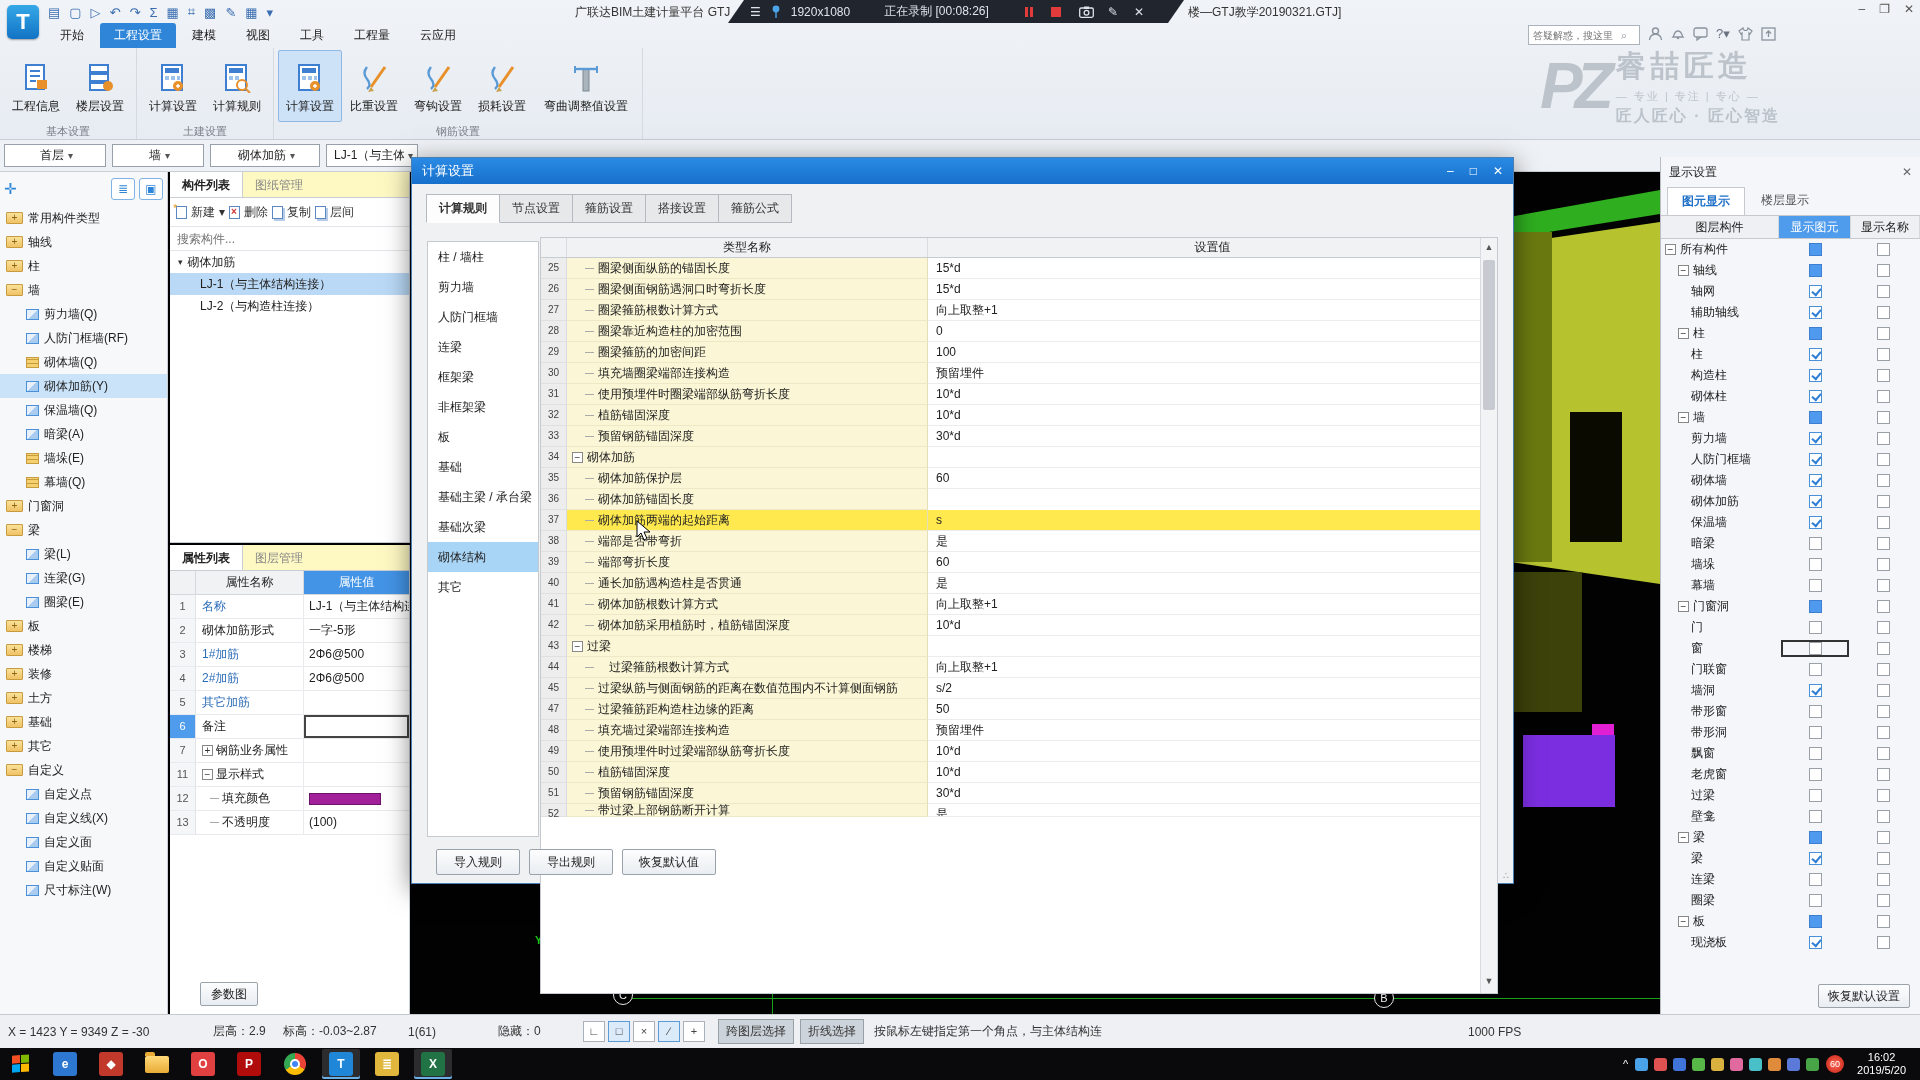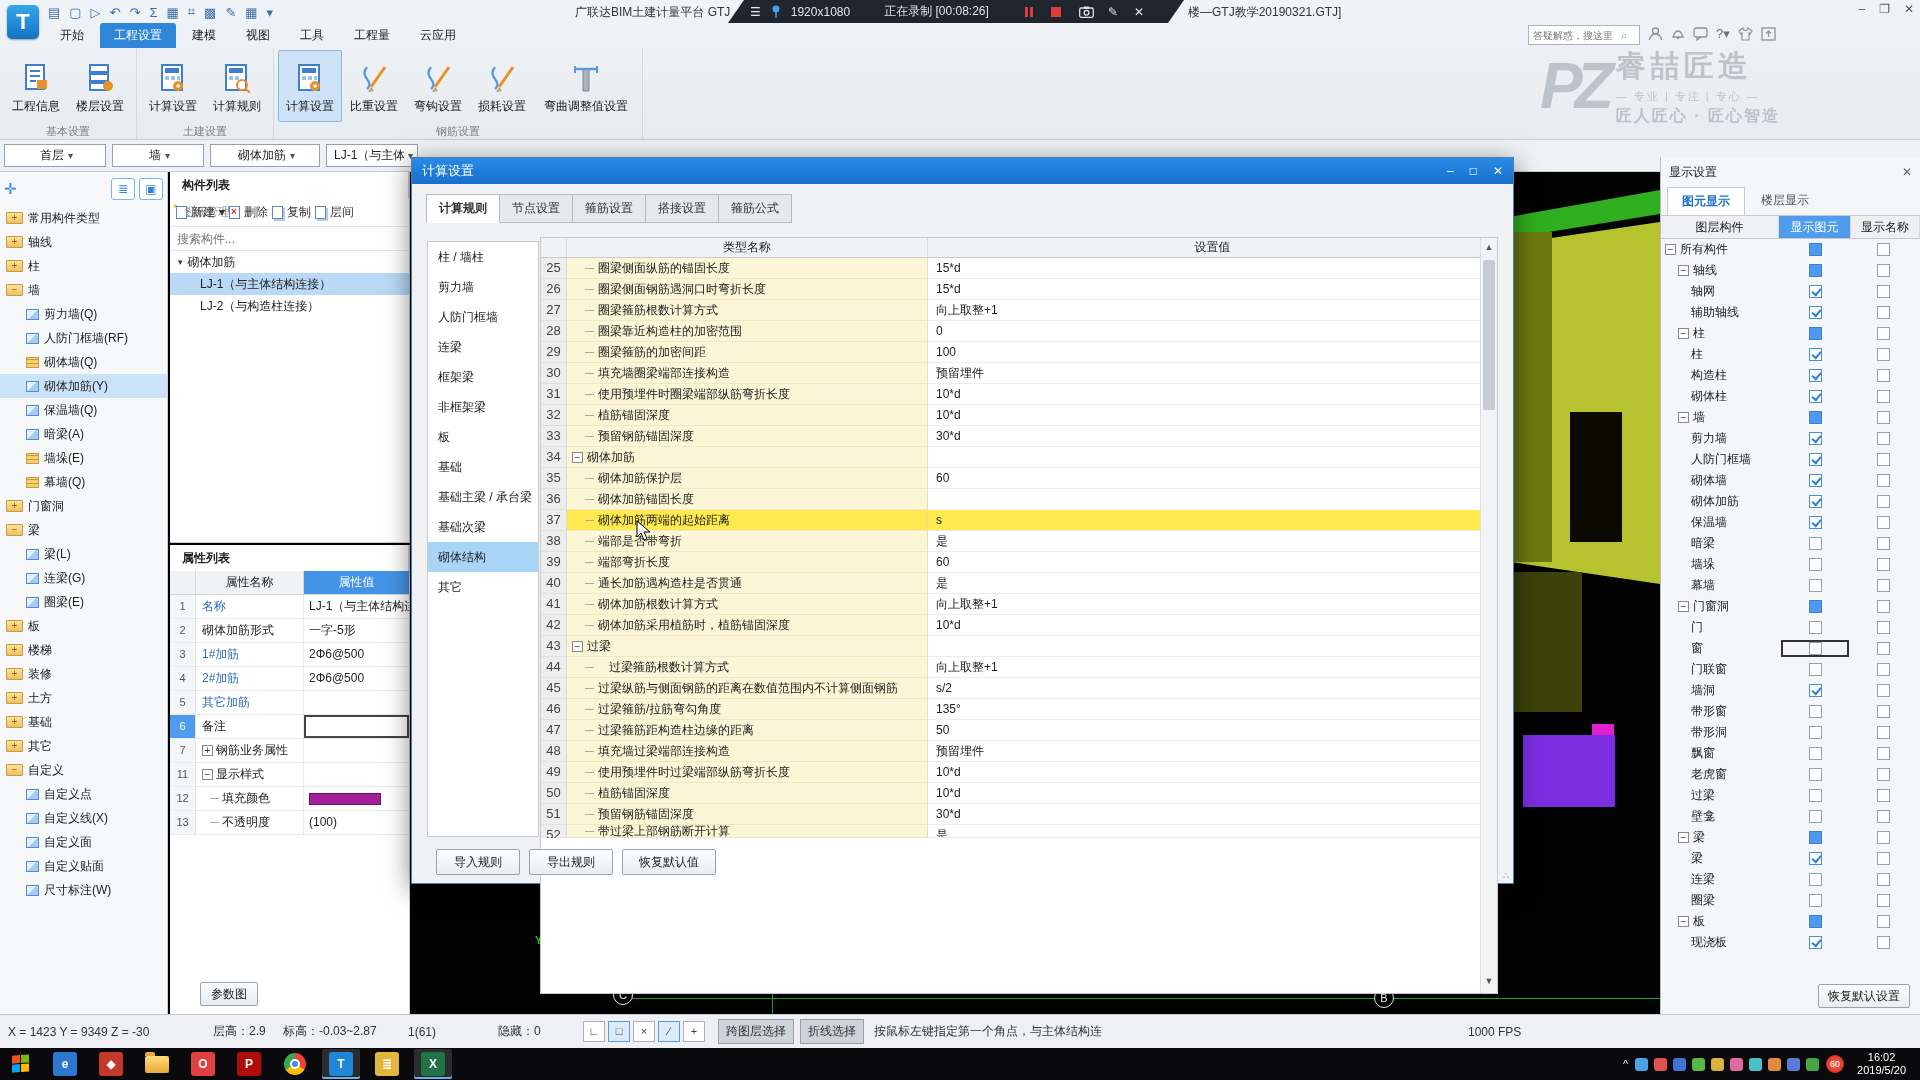--- a/index.html
+++ b/index.html
@@ -52,21 +52,21 @@
   #nav-move { color:#2f86d8; font-weight:bold; font-size:15px; flex:1; }
   .nav-viewbtn { width:24px; height:22px; border:1px solid #7fb2e5; background:#fff; border-radius:3px; color:#2f86d8; text-align:center; line-height:20px; font-size:12px; }
   .nav-row { height:24px; display:flex; align-items:center; gap:5px; white-space:nowrap; cursor:default; }
   .nav-row.sel { background:#cae3f9; }
   .folder-icon { width:17px; height:12px; background:linear-gradient(#fbe29a,#f0c266); border:1px solid #c79b3f; border-radius:1px; font-size:10px; line-height:10px; text-align:center; color:#8a6310; flex:0 0 auto; }
   .leaf-icon { width:13px; height:11px; border:1px solid #4a90d9; background:linear-gradient(135deg,#e8f1fb 50%,#a9cbf0 50%); flex:0 0 auto; }
   .leaf-icon.brick { border-color:#c79b3f; background:repeating-linear-gradient(0deg,#f5d06e 0 3px,#c79b3f 3px 4px); }
 
   
   #comp-panel { position:absolute; left:170px; top:172px; width:240px; height:371px; background:#fff; border-right:1px solid #c9ced5; border-bottom:1px solid #c9ced5; overflow:hidden; }
-  .panel-tabs { height:26px; display:flex; background:#fef9c3; border-bottom:1px solid #c9ced5;flex-direction:column; }
+  .panel-tabs { height:26px; display:flex; background:#fef9c3; border-bottom:1px solid #c9ced5; }
   .ptab { padding:5px 12px; color:#888; cursor:default; }
   .ptab.active { background:#fff; color:#222; font-weight:bold; border-right:1px solid #c9ced5; }
   #comp-toolbar { height:29px; display:flex; align-items:center; gap:4px; padding:0 6px; border-bottom:1px solid #e2e6ea; white-space:nowrap; overflow:hidden; }
   .tb-item { display:flex; align-items:center; gap:4px; color:#333; }
   .doc-ic { width:11px; height:13px; background:#fff; border:1px solid #5b87c5; position:relative; display:inline-block; }
   .doc-ic.new::after { content:"*"; position:absolute; left:-4px; top:-5px; color:#e8a020; font-size:11px; }
   .doc-ic.del::after { content:"×"; position:absolute; left:1px; top:-1px; color:#d03030; font-size:10px; font-weight:bold; }
   .doc-ic.copy { box-shadow:2px 2px 0 #b8cce8; }
   #comp-search { height:24px; border-bottom:1px solid #e2e6ea; display:flex; align-items:center; }
   #comp-search input { border:none; outline:none; color:#999; padding-left:7px; width:200px; font-family:inherit; font-size:12px; background:transparent; }
@@ -111,21 +111,21 @@
   #dlg-cats { position:absolute; left:15px; top:83px; width:112px; height:596px; background:#fff; border:1px solid #c6cacf; overflow:hidden; }
   .dcat { height:30px; line-height:30px; padding-left:10px; white-space:nowrap; cursor:default; }
   .dcat.sel { background:#a8d4f5; }
   #dlg-table { position:absolute; left:128px; top:79px; width:958px; height:757px; background:#fff; border:1px solid #c6cacf; overflow:hidden; }
   #dlg-thead { display:flex; height:20px; background:#f1f2f4; border-bottom:1px solid #c8ccd1; }
   .th-num { width:26px; border-right:1px solid #d8dbdf; }
   .th-name { width:361px; text-align:center; line-height:19px; border-right:1px solid #d8dbdf; }
   .th-val { flex:1; text-align:center; line-height:19px; }
   #dlg-rows { position:absolute; left:0; top:20px; width:941px; }
   .trow { display:flex; height:21px; }
-  .tnum { width:26px; background:#ededee; border-right:1px solid #d8dbdf; border-bottom:1px solid #e0e0e0; color:#444; text-align:center; line-height:20px; font-size:13px; }
+  .tnum { width:26px; background:#ededee; border-right:1px solid #d8dbdf; border-bottom:1px solid #e0e0e0; color:#444; text-align:center; line-height:20px; font-size:10px; }
   .tname { width:361px; background:#fbf7d6; border-right:1px solid #e4ddb8; border-bottom:1px solid #eee8c6; display:flex; align-items:center; gap:4px; padding-left:5px; white-space:nowrap; overflow:hidden; }
   .tval { flex:1; background:#fff; border-bottom:1px solid #ececec; line-height:20px; padding-left:8px; white-space:nowrap; overflow:hidden; }
   .trow.sel .tname, .trow.sel .tval { background:#ffe94f; }
   #dlg-scroll { position:absolute; right:0; top:0; width:17px; height:755px; background:#f2f3f5; border-left:1px solid #d8dbdf; }
   #dlg-scroll .arr { position:absolute; left:0; width:16px; height:17px; text-align:center; font-size:9px; color:#555; line-height:17px; }
   #dlg-thumb { position:absolute; left:2px; top:22px; width:12px; height:150px; background:#c7cbd1; border-radius:2px; }
   .dlg-btn { position:absolute; top:691px; width:84px; height:26px; background:linear-gradient(#fdfdfe,#e9edf2); border:1px solid #9aa2ab; border-radius:2px; text-align:center; line-height:24px; }
   #dlg-grip { position:absolute; right:3px; bottom:2px; color:#999; font-size:10px; letter-spacing:1px; }
 
   
@@ -902,28 +902,20 @@
         </div>
         <div class="trow">
           <div class="tnum">45</div>
           <div class="tname" style="padding-left: 18px;">
             <span class="treedash"></span>
             <span>过梁纵筋与侧面钢筋的距离在数值范围内不计算侧面钢筋</span>
           </div>
           <div class="tval">s/2</div>
         </div>
         <div class="trow">
-          <div class="tnum">46</div>
-          <div class="tname" style="padding-left: 18px;">
-            <span class="treedash"></span>
-            <span>过梁箍筋/拉筋弯勾角度</span>
-          </div>
-          <div class="tval">135°</div>
-        </div>
-        <div class="trow">
           <div class="tnum">47</div>
           <div class="tname" style="padding-left: 18px;">
             <span class="treedash"></span>
             <span>过梁箍筋距构造柱边缘的距离</span>
           </div>
           <div class="tval">50</div>
         </div>
         <div class="trow">
           <div class="tnum">48</div>
           <div class="tname" style="padding-left: 18px;">

